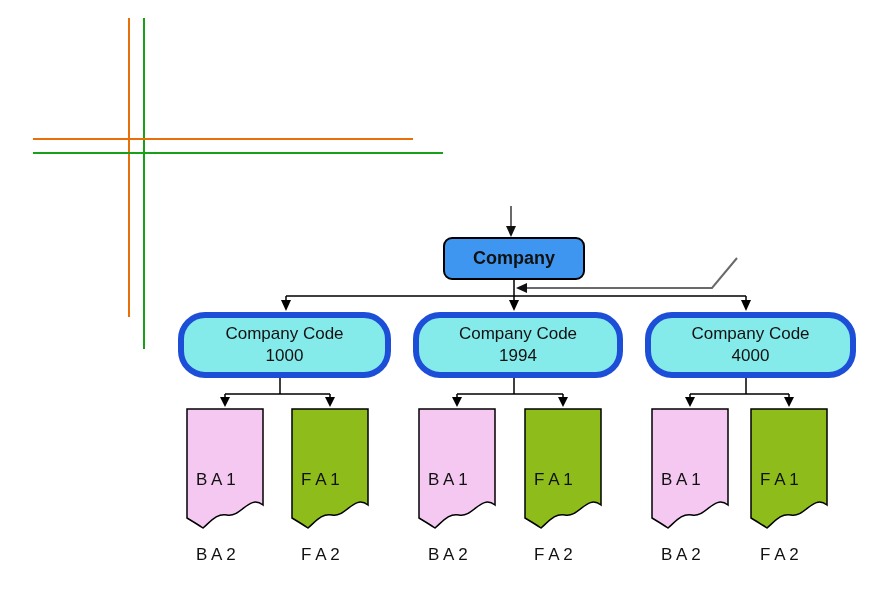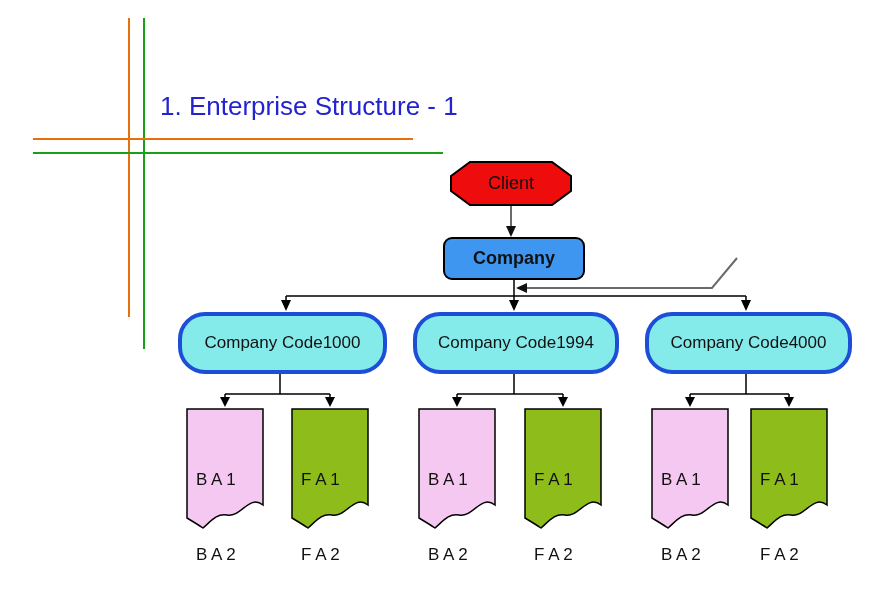--- a/index.html
+++ b/index.html
@@ -34,22 +34,22 @@
   .company-box{
     position:absolute;left:443px;top:237px;width:138px;height:39px;
     background:#3E96F0;border:2px solid #000;border-radius:9px;
     display:flex;align-items:center;justify-content:center;
     font-size:18px;
     font-weight:bold;
   }
   
   .stadium{
     position:absolute;top:312px;height:54px;
-    background:#85EAEA;border:4px solid #1d4ed8;border-radius:27px;
-    display:flex;flex-direction:row;align-items:center;justify-content:center;
+    background:#85EAEA;border:6px solid #1d4ed8;border-radius:27px;
+    display:flex;flex-direction:column;align-items:center;justify-content:center;
     font-size:17px;line-height:22px;text-align:center;
   }
   .stadium.s1{left:178px;width:201px;}
   .stadium.s2{left:413px;width:198px;}
   .stadium.s3{left:645px;width:199px;}
   
   .shape-node{position:absolute;}
   .shape-node svg{display:block;}
   .diamond-label{font-size:17px;line-height:20px;}
   
@@ -62,21 +62,20 @@
 </head>
 <body>
 
 <div class="slide">
 
   <div class="decor v-orange"></div>
   <div class="decor v-green"></div>
   <div class="decor h-orange"></div>
   <div class="decor h-green"></div>
 
-  <div class="title">1. Enterprise Structure - 1</div>
 
   <svg class="abs" style="left:0;top:0;" width="894" height="611" viewBox="0 0 894 611">
 
     <line x1="511" y1="206" x2="511" y2="229" stroke="#6A6A6A" stroke-width="2"></line>
     <polygon points="511,237 506,226 516,226" fill="#111"></polygon>
 
     <path d="M514,278 V296 M286,296 H746 M286,296 V301 M514,296 V301 M746,296 V301" stroke="#000" stroke-width="1.5" fill="none"></path>
     <polygon points="286,311 281,300 291,300" fill="#000"></polygon>
     <polygon points="514,311 509,300 519,300" fill="#000"></polygon>
     <polygon points="746,311 741,300 751,300" fill="#000"></polygon>
@@ -90,26 +89,20 @@
 
     <path d="M514,366 V394 M457,394 H563 M457,394 V399 M563,394 V399" stroke="#000" stroke-width="1.5" fill="none"></path>
     <polygon points="457,407 452,397 462,397" fill="#000"></polygon>
     <polygon points="563,407 558,397 568,397" fill="#000"></polygon>
 
     <path d="M746,366 V394 M690,394 H789 M690,394 V399 M789,394 V399" stroke="#000" stroke-width="1.5" fill="none"></path>
     <polygon points="690,407 685,397 695,397" fill="#000"></polygon>
     <polygon points="789,407 784,397 794,397" fill="#000"></polygon>
   </svg>
 
-  <div class="shape-node" style="left:450px;top:161px;width:122px;height:45px;">
-    <svg width="122" height="45" viewBox="0 0 122 45">
-      <polygon points="1,15 20,1 102,1 121,15 121,30 102,44 20,44 1,30" stroke="#000" stroke-width="2" fill="#EE0C0C"></polygon>
-    </svg>
-    <div class="node-label">Client</div>
-  </div>
 
   <div class="company-box">
     <span>Company</span>
   </div>
 
 
   <div class="stadium s1">
     <div>Company Code</div>
     <div>1000</div>
   </div>

